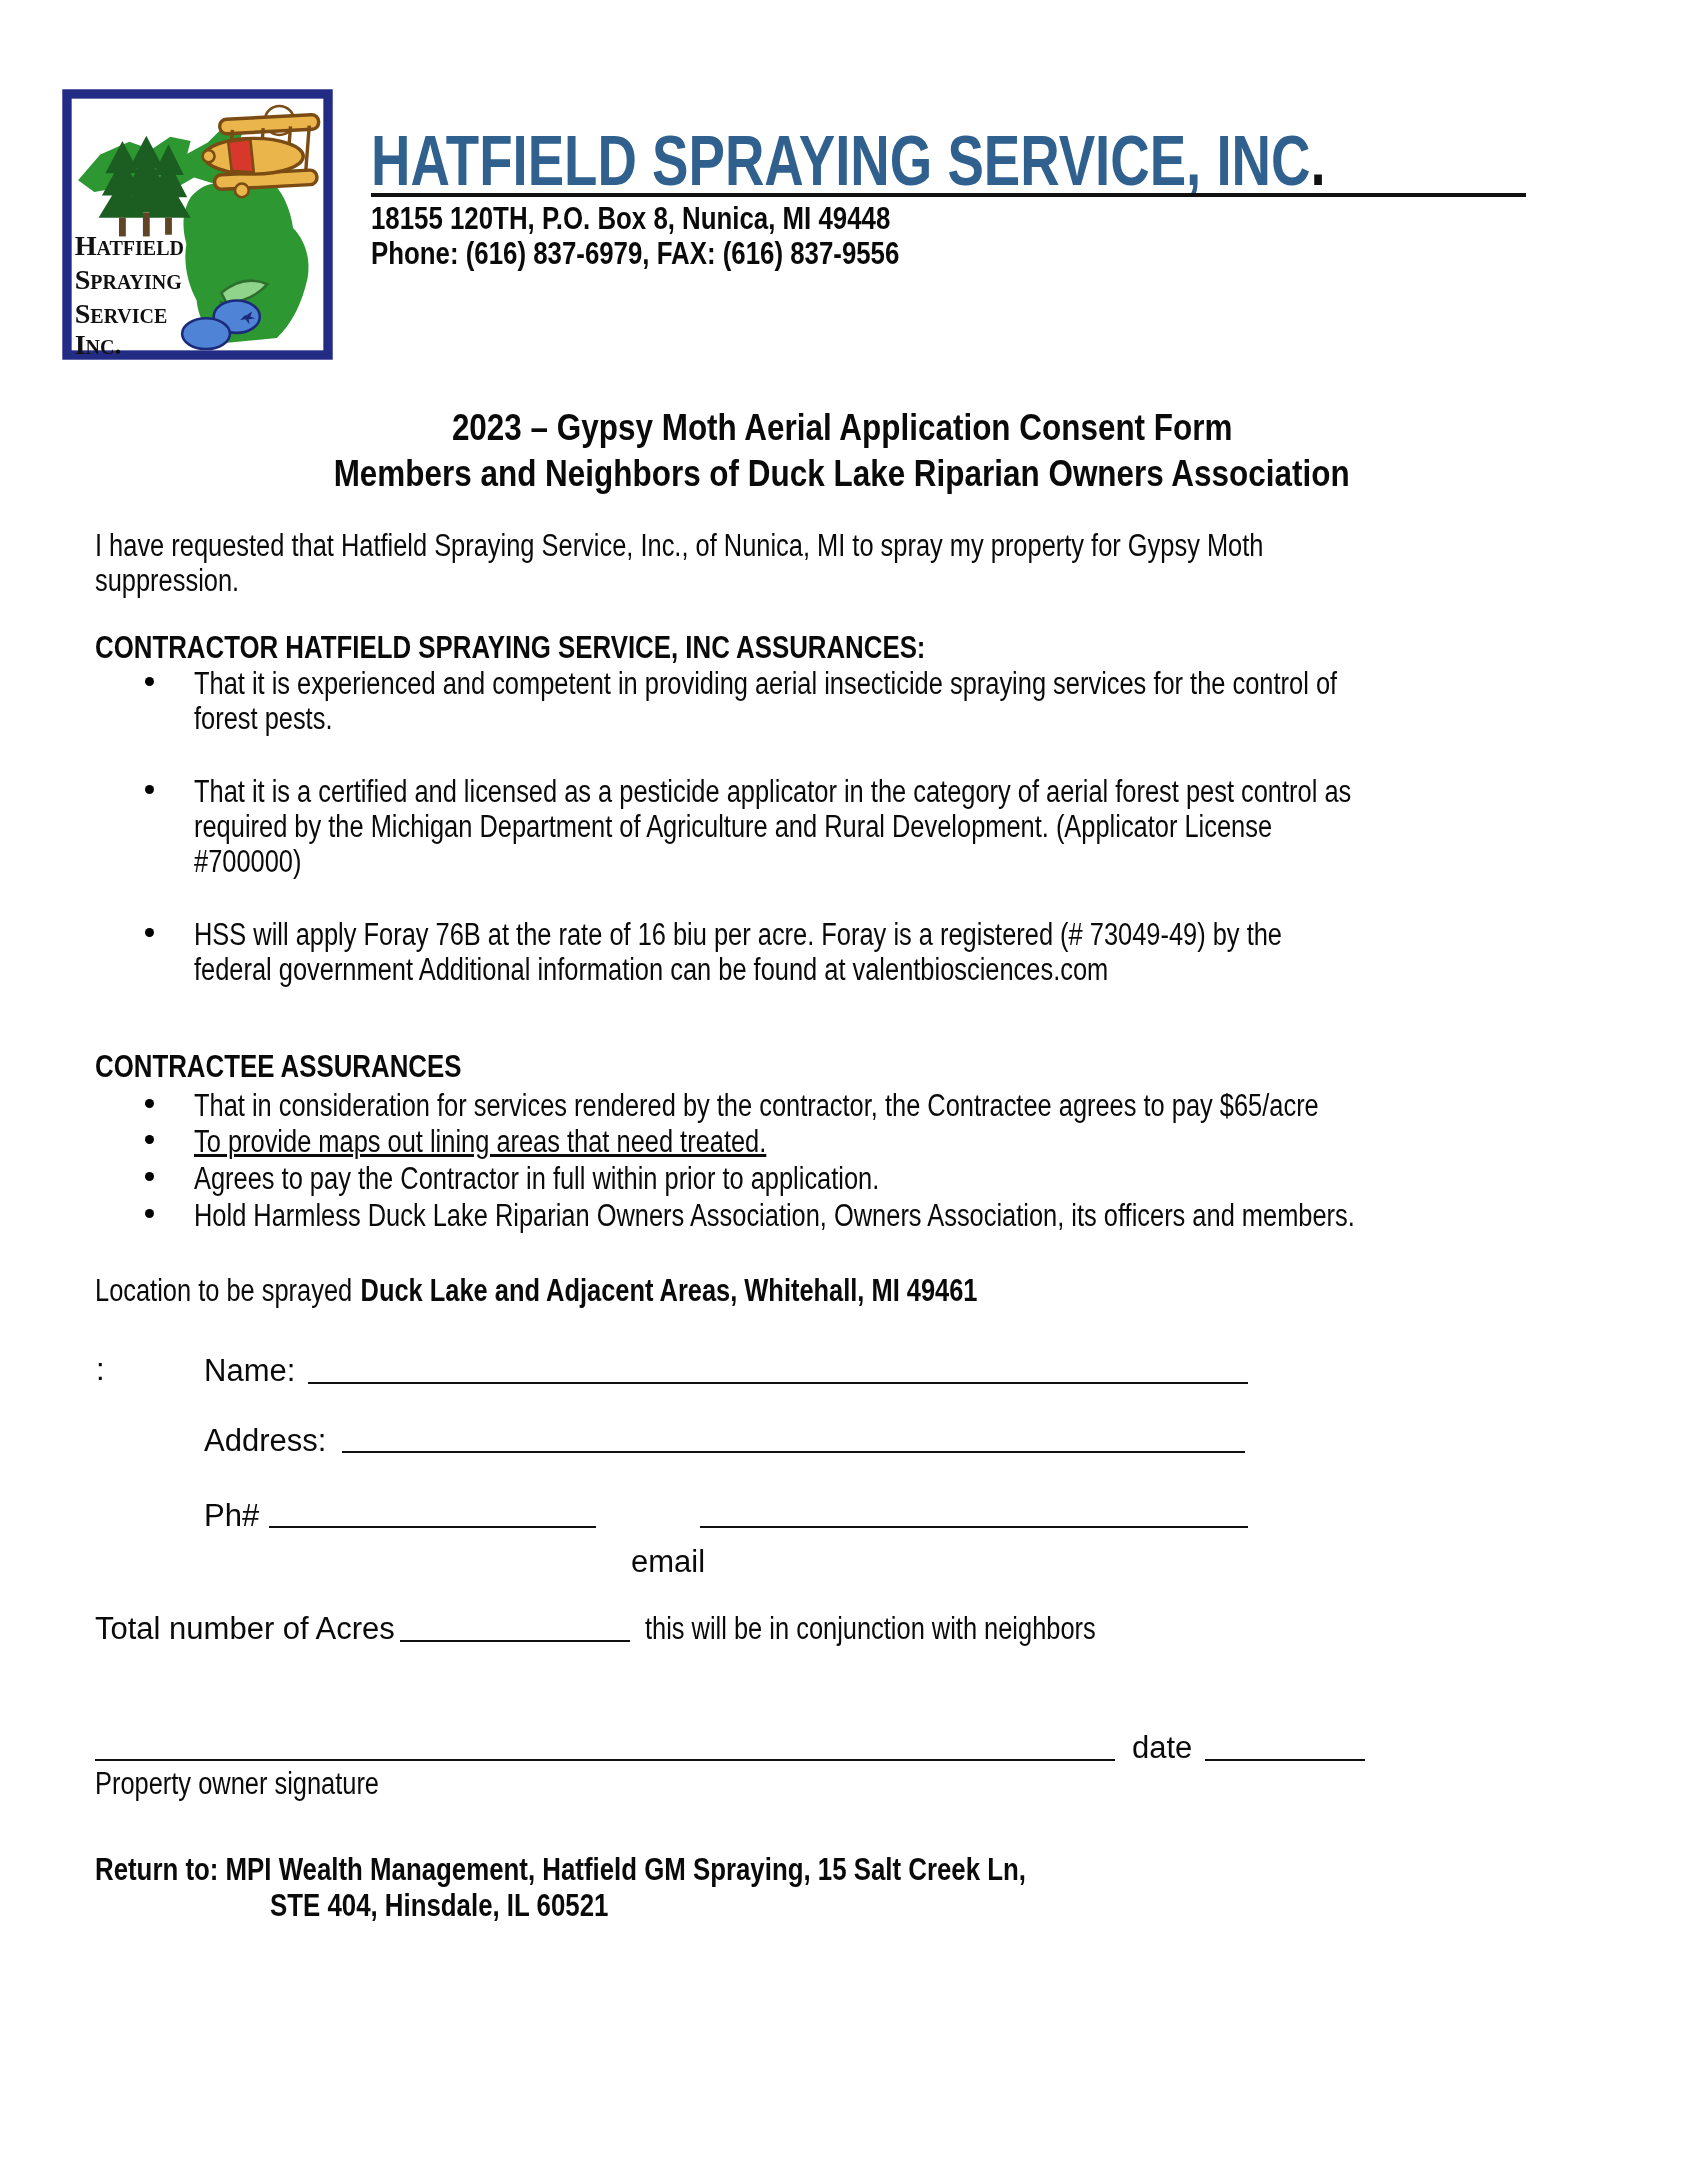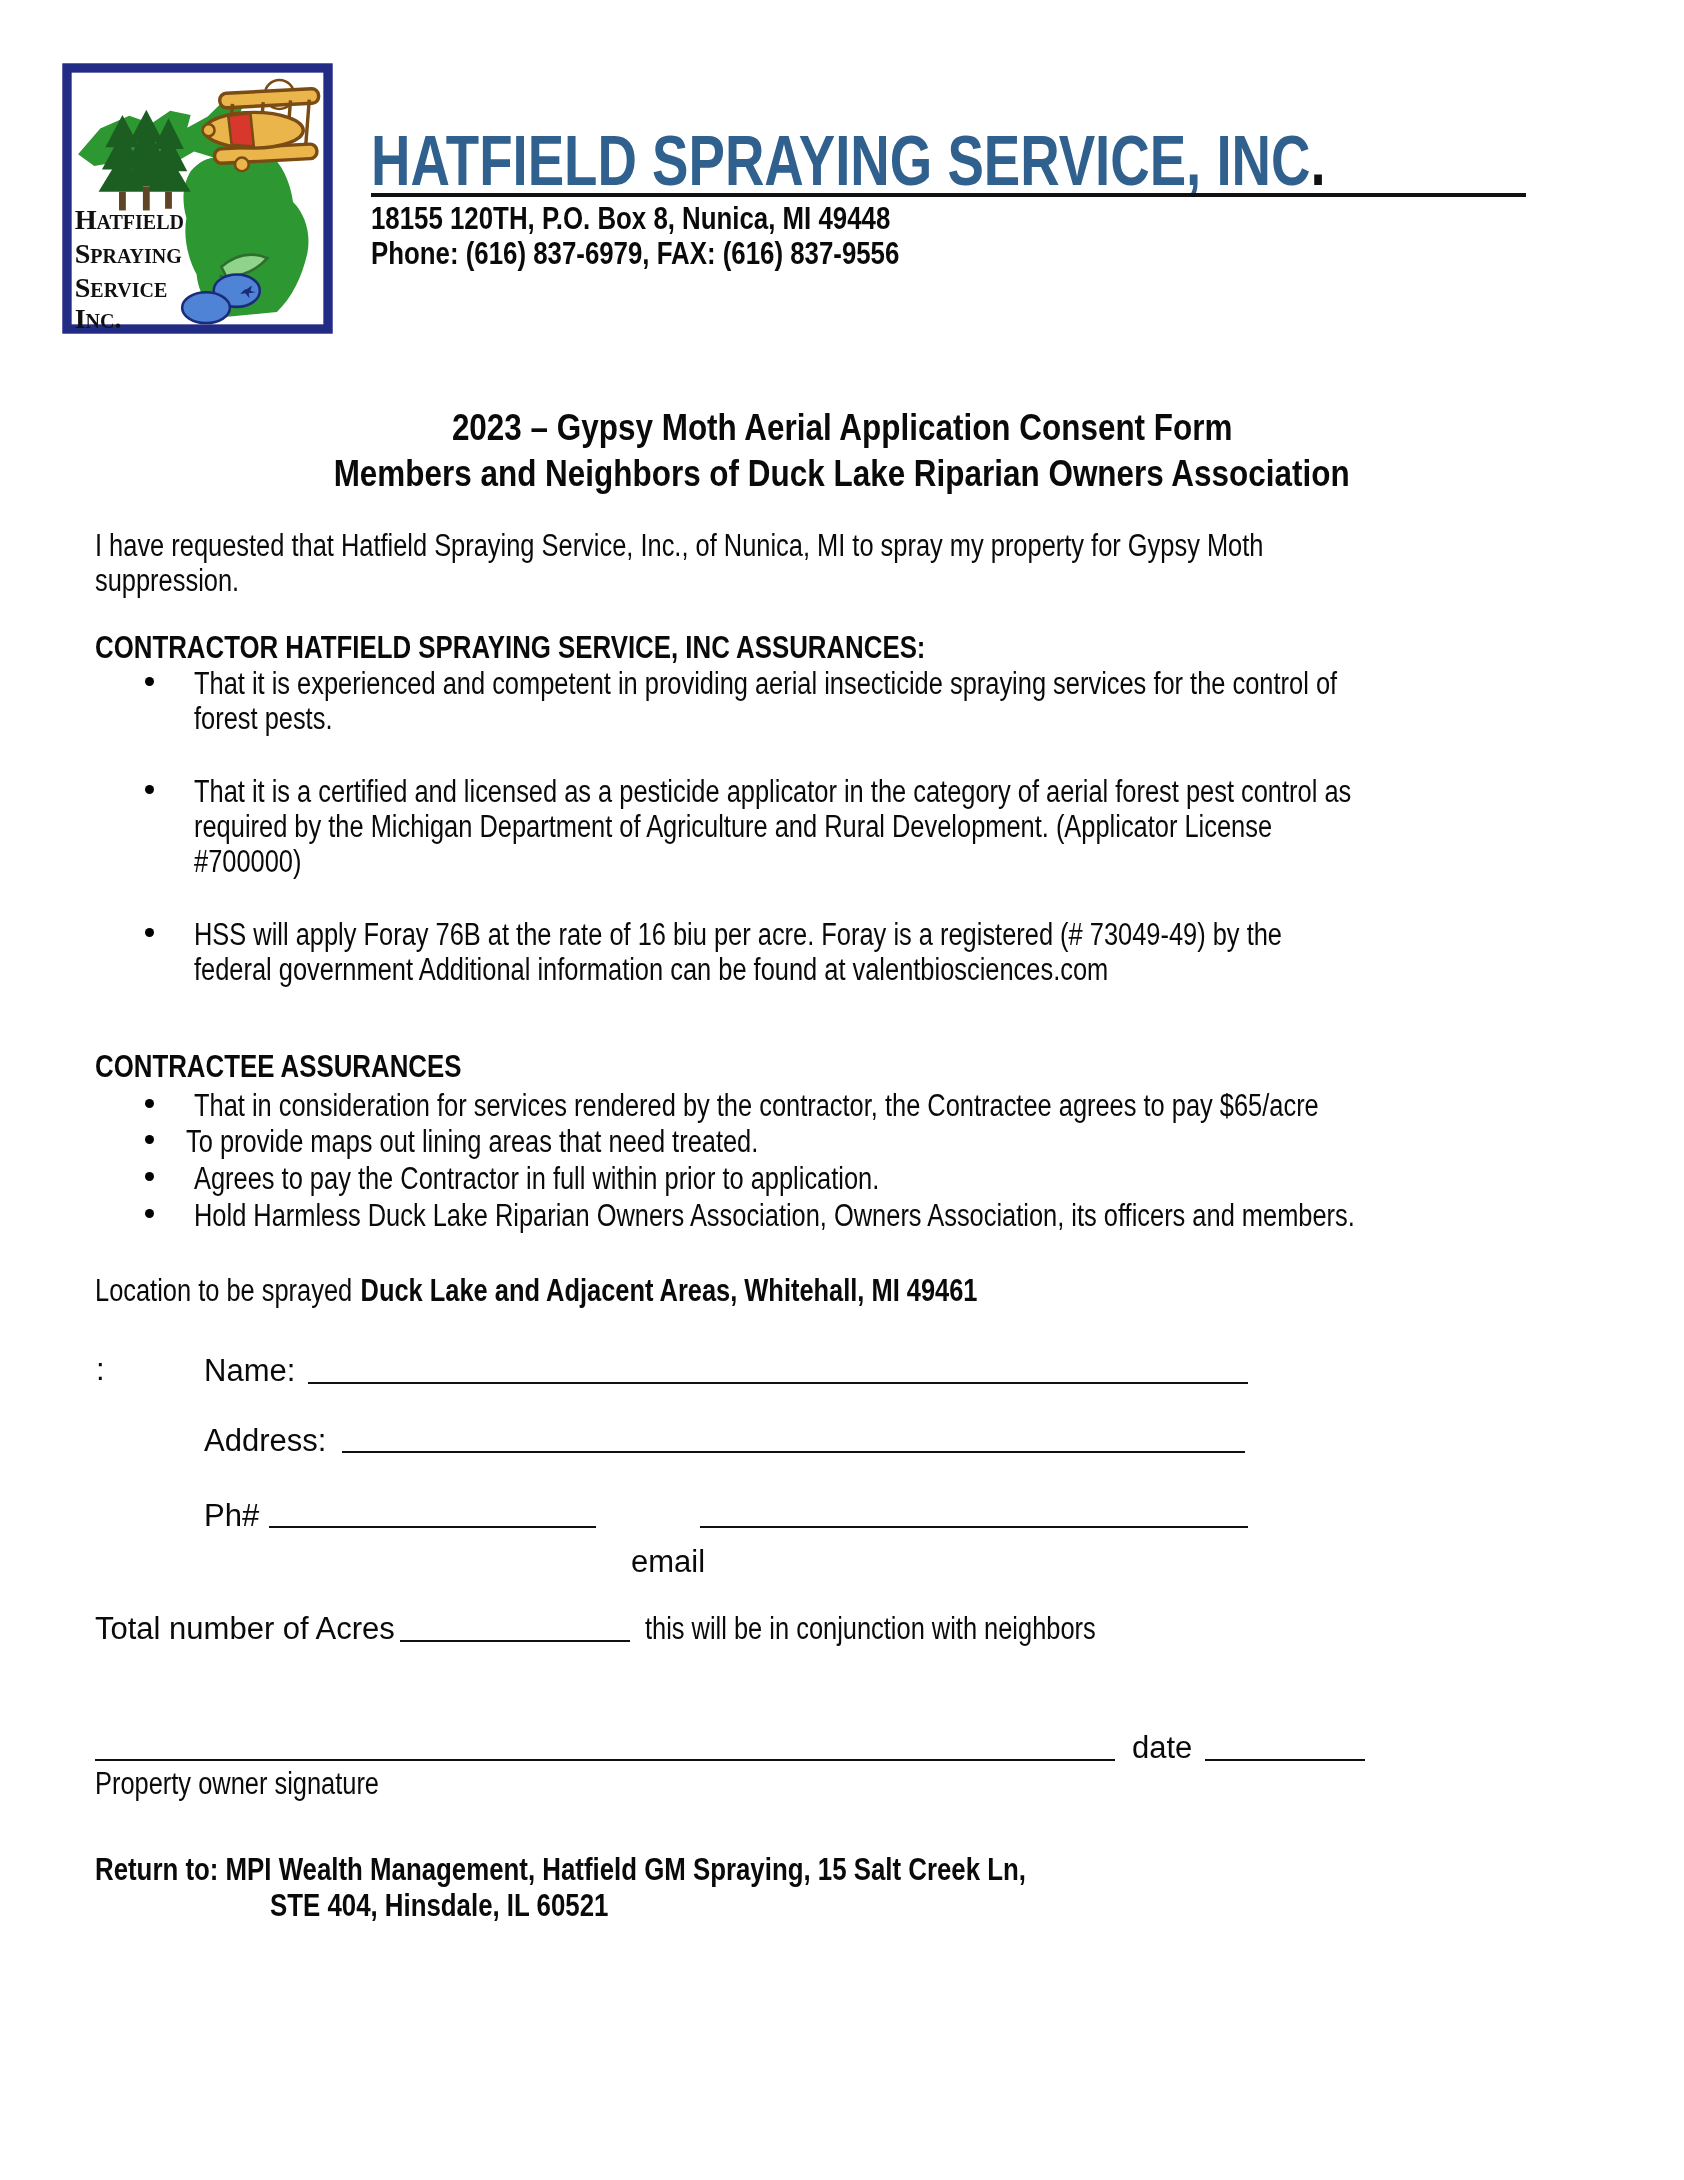--- a/index.html
+++ b/index.html
@@ -18,21 +18,21 @@
   .body-txt { font-size:31px; line-height:35px; }
   .heading  { font-size:31.5px; line-height:36px; font-weight:bold; }
   .form-lbl { font-size:31px; line-height:34px; white-space:nowrap; }
   .footer-txt { font-size:31.5px; line-height:37px; font-weight:bold;margin-top:16px; }
 </style>
 </head>
 <body>
 
 <div class="page">
 
-  <div class="abs" style="left:61px; top:62px; width:273px; height:273px;">
+  <div class="abs" style="left:61px; top:88px; width:273px; height:273px;">
     <svg viewBox="0 0 320 320" width="273" height="273">
       <rect x="7" y="7" width="306" height="306" fill="#ffffff" stroke="#232c85" stroke-width="11"></rect>
 
       <path d="M20,108 L46,78 L80,63 L106,72 L128,57 L152,62 L148,77 L172,64 L196,40 L213,52 L206,70 L226,62 L239,74 L229,92 L201,98 L179,112 L156,105 L133,118 L109,112 L86,124 L61,118 L39,122 Z" fill="#2d9732"></path>
 
       <path d="M152,128 C166,111 186,107 200,117 C210,99 229,95 243,106 C259,119 269,141 272,164 C286,178 293,200 289,223 C283,251 271,276 253,293 L192,299 C173,291 161,271 159,249 C149,231 143,206 147,183 C141,161 143,143 152,128 Z" fill="#2d9732"></path>
 
       <g>
         <g fill="#1c5e22">
           <polygon points="72,62 52,100 92,100"></polygon>
@@ -127,21 +127,21 @@
 
   <div class="abs heading" style="left:95px; top:1048px;">
     <span class="ln" style="display:inline-block;">CONTRACTEE ASSURANCES</span>
   </div>
 
   <div class="dot" style="left:145px; top:1099px;"></div>
   <div class="abs body-txt" style="left:194px; top:1088px;">
     <div class="ln">That in consideration for services rendered by the contractor, the Contractee agrees to pay $65/acre</div>
   </div>
   <div class="dot" style="left:145px; top:1135px;"></div>
-  <div class="abs body-txt" style="left:186px; top:1124px;">
+  <div class="abs body-txt" style="left:194px; top:1124px;text-decoration:underline;">
     <div class="ln">To provide maps out lining areas that need treated.</div>
   </div>
   <div class="dot" style="left:145px; top:1172px;"></div>
   <div class="abs body-txt" style="left:194px; top:1161px;">
     <div class="ln">Agrees to pay the Contractor in full within prior to application.</div>
   </div>
   <div class="dot" style="left:145px; top:1209px;"></div>
   <div class="abs body-txt" style="left:194px; top:1198px;">
     <div class="ln">Hold Harmless Duck Lake Riparian Owners Association, Owners Association, its officers and members.</div>
   </div>

